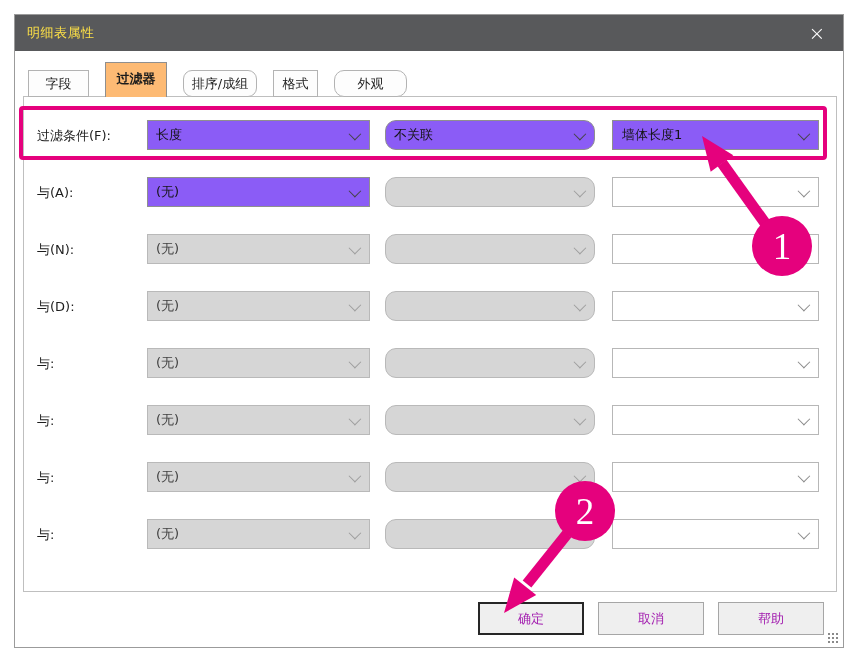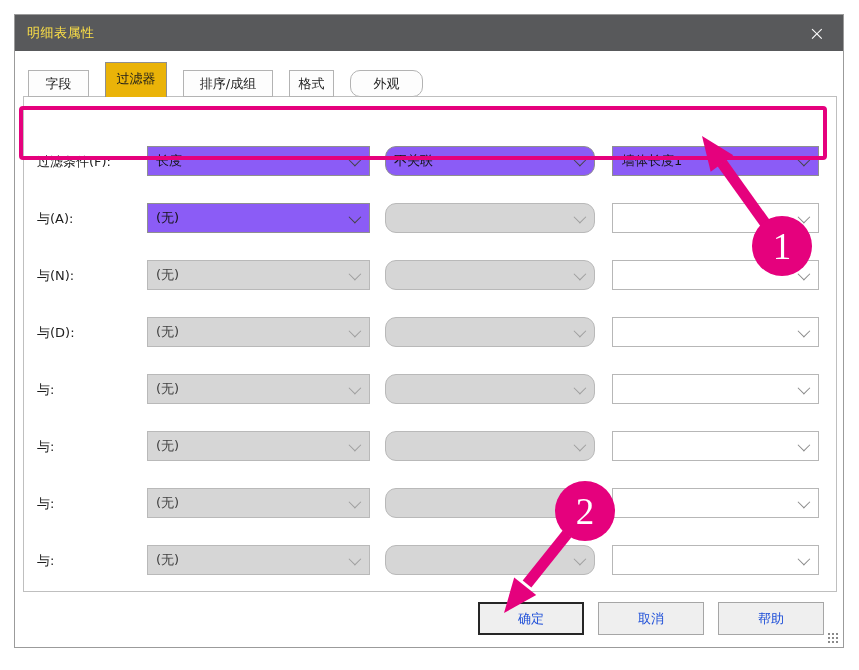--- a/index.html
+++ b/index.html
@@ -12,45 +12,45 @@
   .titlebar{position:absolute;left:0;top:0;width:100%;height:36px;background:#58595b;
             display:flex;align-items:center;box-sizing:border-box;padding:0 12px;}
   .titlebar .title{color:#fde047;font-size:13px;letter-spacing:.5px;}
   .titlebar .close{margin-left:auto;color:#fff;font-size:20px;line-height:20px;width:28px;
                    text-align:center;cursor:pointer;font-weight:300;}
 
   
   .tabstrip{position:absolute;left:13px;top:47px;height:35px;display:flex;align-items:flex-end;z-index:3;}
   .tab{box-sizing:border-box;border:1px solid #b3b3b3;background:#fdfdfd;color:#1c1c1c;
        font-size:13px;text-align:center;height:27px;line-height:25px;margin-right:16px;}
-  .tab.t1{width:61px;} .tab.t2{width:62px;} .tab.t3{width:90px;} .tab.t4{width:45px;} .tab.t5{width:73px;border-radius:10px;}
+  .tab.t1{width:61px;} .tab.t2{width:62px;} .tab.t3{width:74px;border-radius:9px;} .tab.t4{width:45px;} .tab.t5{width:73px;border-radius:10px;}
   .tab.active{height:35px;line-height:32px;border:1px solid #8f8f8f;border-bottom:none;
-              background:#eab308;position:relative;z-index:4;}
+              background:#fdba74;position:relative;z-index:4;font-weight:bold;}
 
   
   .tabpage{position:absolute;left:8px;top:81px;width:814px;height:496px;background:#fff;
            border:1px solid #bfbfbf;box-sizing:border-box;z-index:1;}
-  .row{position:absolute;left:0;width:100%;height:30px;margin-top:26px;}
+  .row{position:absolute;left:0;width:100%;height:30px;}
   .rowlabel{position:absolute;left:13px;top:7px;font-size:13px;color:#1d1d1d;}
   .combo{position:absolute;height:30px;box-sizing:border-box;font-size:13px;display:flex;
          align-items:center;padding:0 26px 0 8px;}
   .combo .chev{position:absolute;right:11px;top:10px;width:8px;height:8px;border-right:1.6px solid #444;
                border-bottom:1.6px solid #444;transform:rotate(45deg) translateY(-2px);}
   .combo.c1{left:123px;width:223px;}
   .combo.c2{left:361px;width:210px;border-radius:11px;}
   .combo.c3{left:588px;width:207px;padding-left:9px;}
   .combo.on{background:#8b5cf6;border:1px solid #8f8f8f;color:#141414;}
   .combo.off{background:#d6d6d6;border:1px solid #b9b9b9;color:#3f3f3f;}
   .combo.off .chev{border-color:#9e9e9e;}
   .combo.val{background:#fff;border:1px solid #b7b7b7;color:#222;}
   .combo.val .chev{border-color:#8a8a8a;}
 
   
   .btn{position:absolute;top:587px;width:106px;height:33px;box-sizing:border-box;background:#efefef;
-       border:1px solid #a6a6a6;font-size:13px;color:#1d4ed8;text-align:center;line-height:31px;cursor:pointer;
+       border:1px solid #a6a6a6;font-size:13px;color:#a21caf;text-align:center;line-height:31px;cursor:pointer;
        font-family:inherit;padding:0;}
   .btn.ok{left:463px;border:2px solid #262626;line-height:29px;}
   .btn.cancel{left:583px;}
   .btn.help{left:703px;}
   .grip{position:absolute;right:4px;bottom:3px;width:12px;height:12px;
         background-image:radial-gradient(#8a8a8a 1.2px,transparent 1.4px);
         background-size:4px 4px;background-position:right bottom;}
 
   
   .hlbox{position:absolute;left:19px;top:106px;width:808px;height:54px;box-sizing:border-box;

